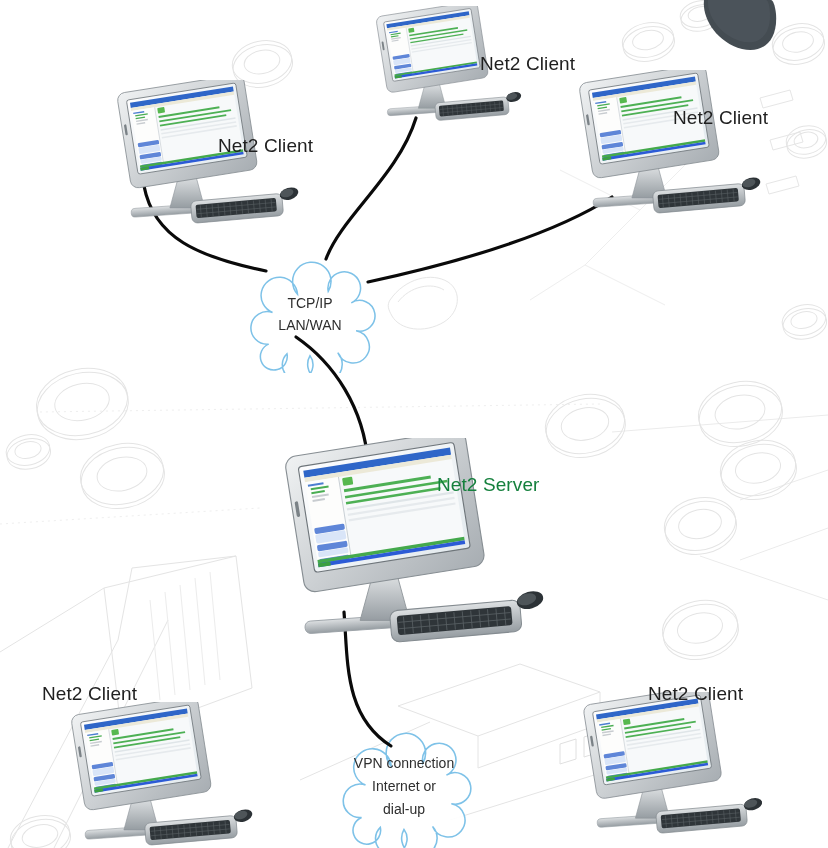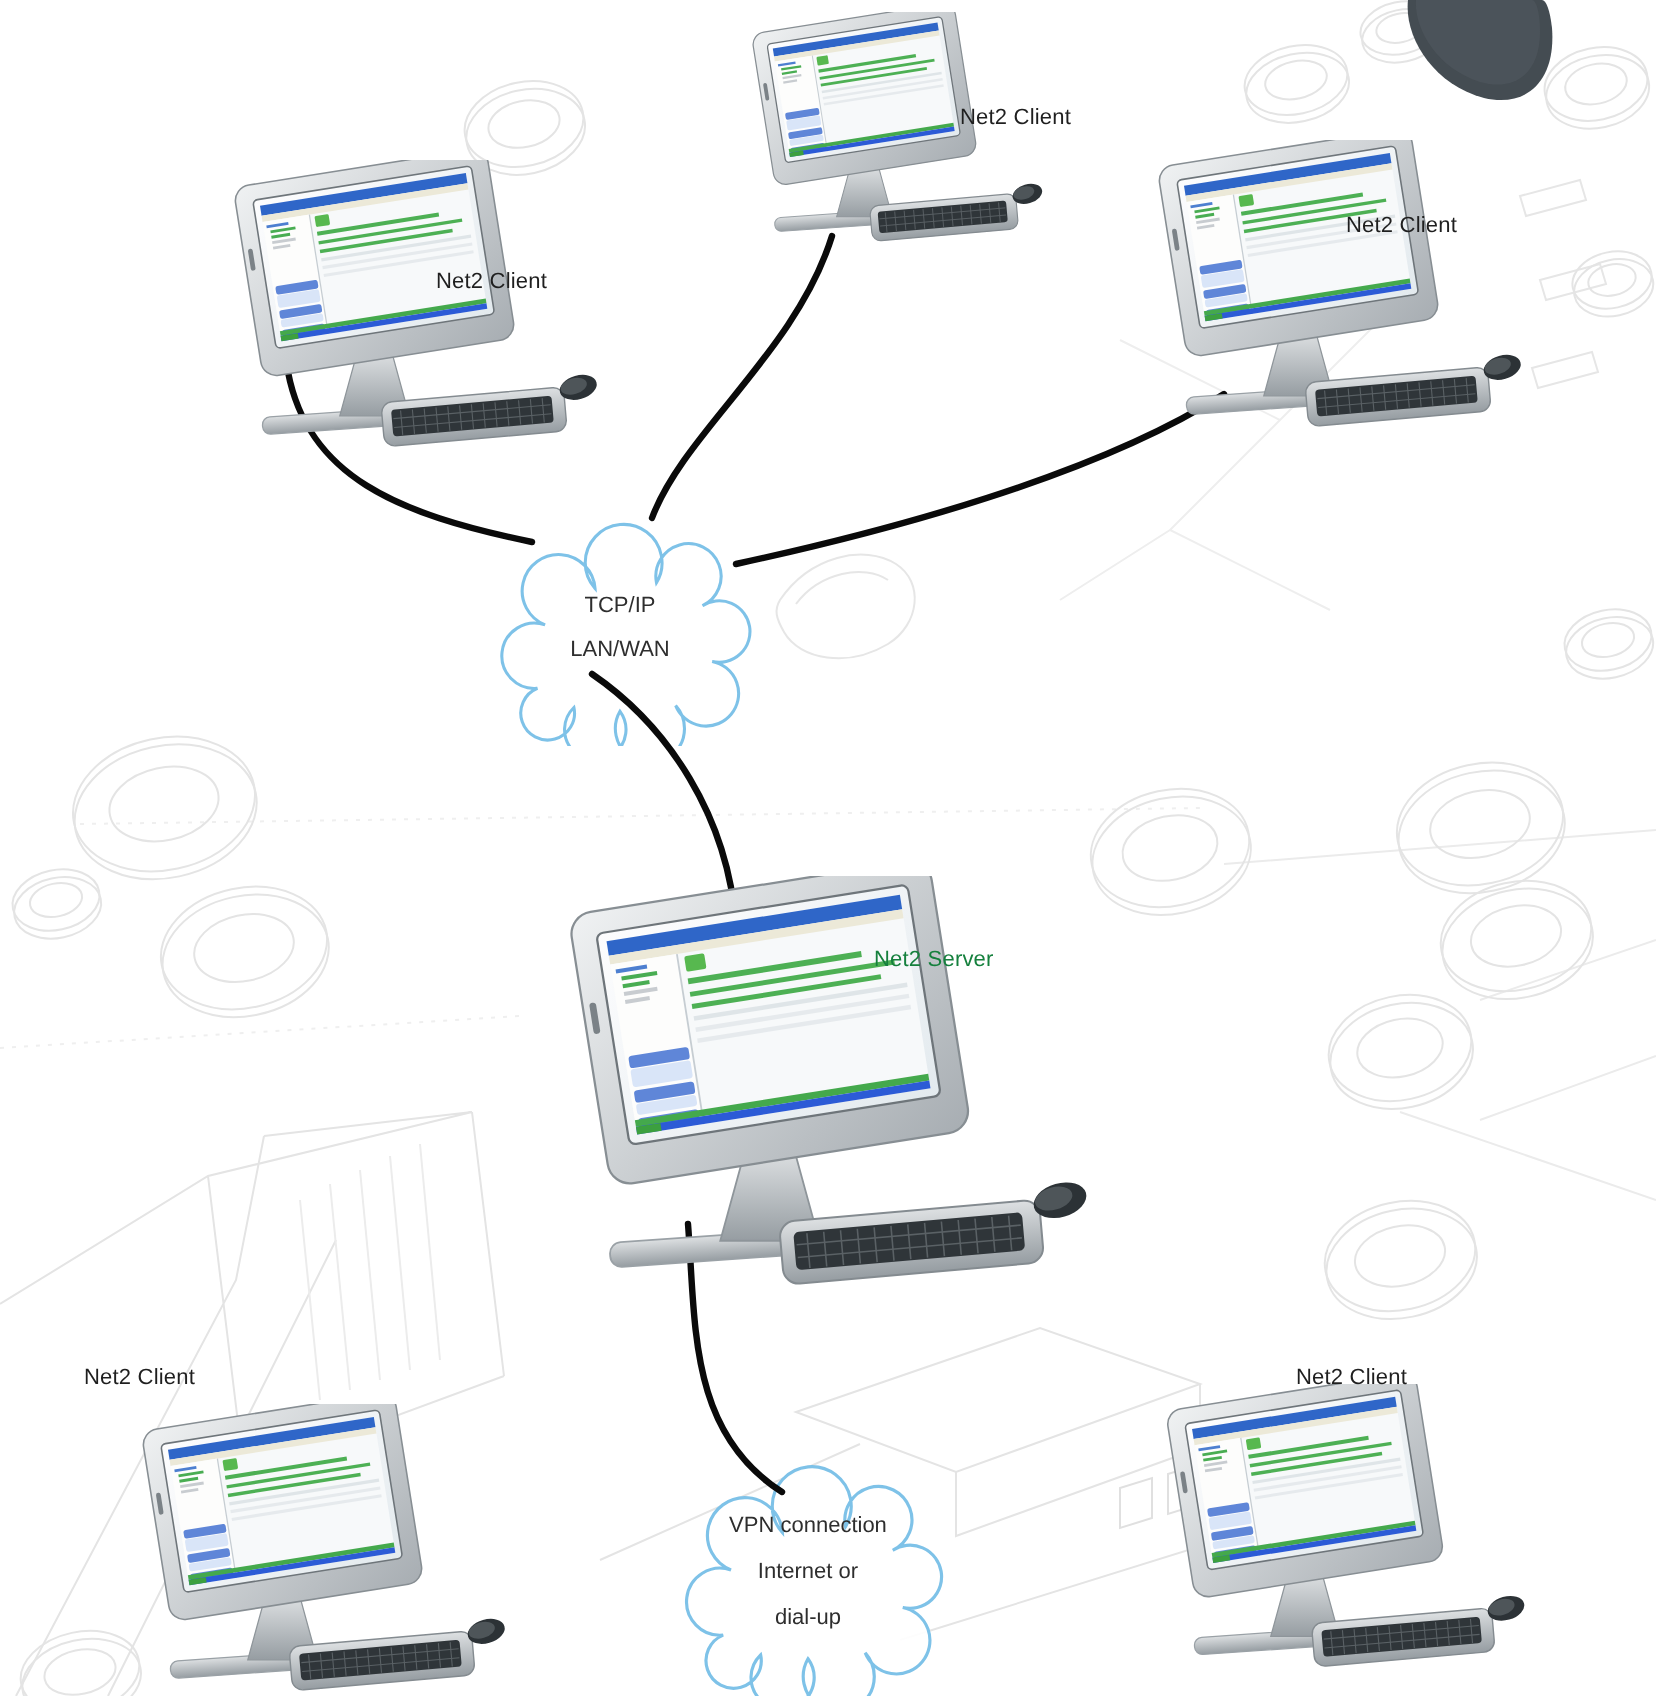--- a/index.html
+++ b/index.html
@@ -8,27 +8,27 @@
     background:#ffffff;overflow:hidden;
     font-family:"Liberation Sans", sans-serif;
   }
   .stage svg{display:block;}
   .layer{position:absolute;left:0;top:0;width:828px;height:848px;}
   .cloud{position:absolute;}
   .cloud svg{position:absolute;left:0;top:0;width:100%;height:100%;}
   .cloud-text{
     position:absolute;inset:0;display:flex;flex-direction:column;
     align-items:center;justify-content:center;gap:2px;
-    font-size:11px;line-height:20px;color:#2e2e2e;text-align:center;
+    font-size:14px;line-height:20px;color:#2e2e2e;text-align:center;
     padding-top:4px;
   }
   .computer{position:absolute;}
   .computer svg{width:100%;height:100%;}
   .node-label{
-    position:absolute;font-size:11px;color:#1f1f1f;white-space:nowrap;
+    position:absolute;font-size:19px;color:#1f1f1f;white-space:nowrap;
     letter-spacing:.1px;
   }
 </style>
 </head>
 <body>
 
 <div class="stage">
 
   <svg class="layer" id="bg-art" viewBox="0 0 828 848" xmlns="http://www.w3.org/2000/svg">
     <g fill="none" stroke="#e4e4e4" stroke-width="1">

